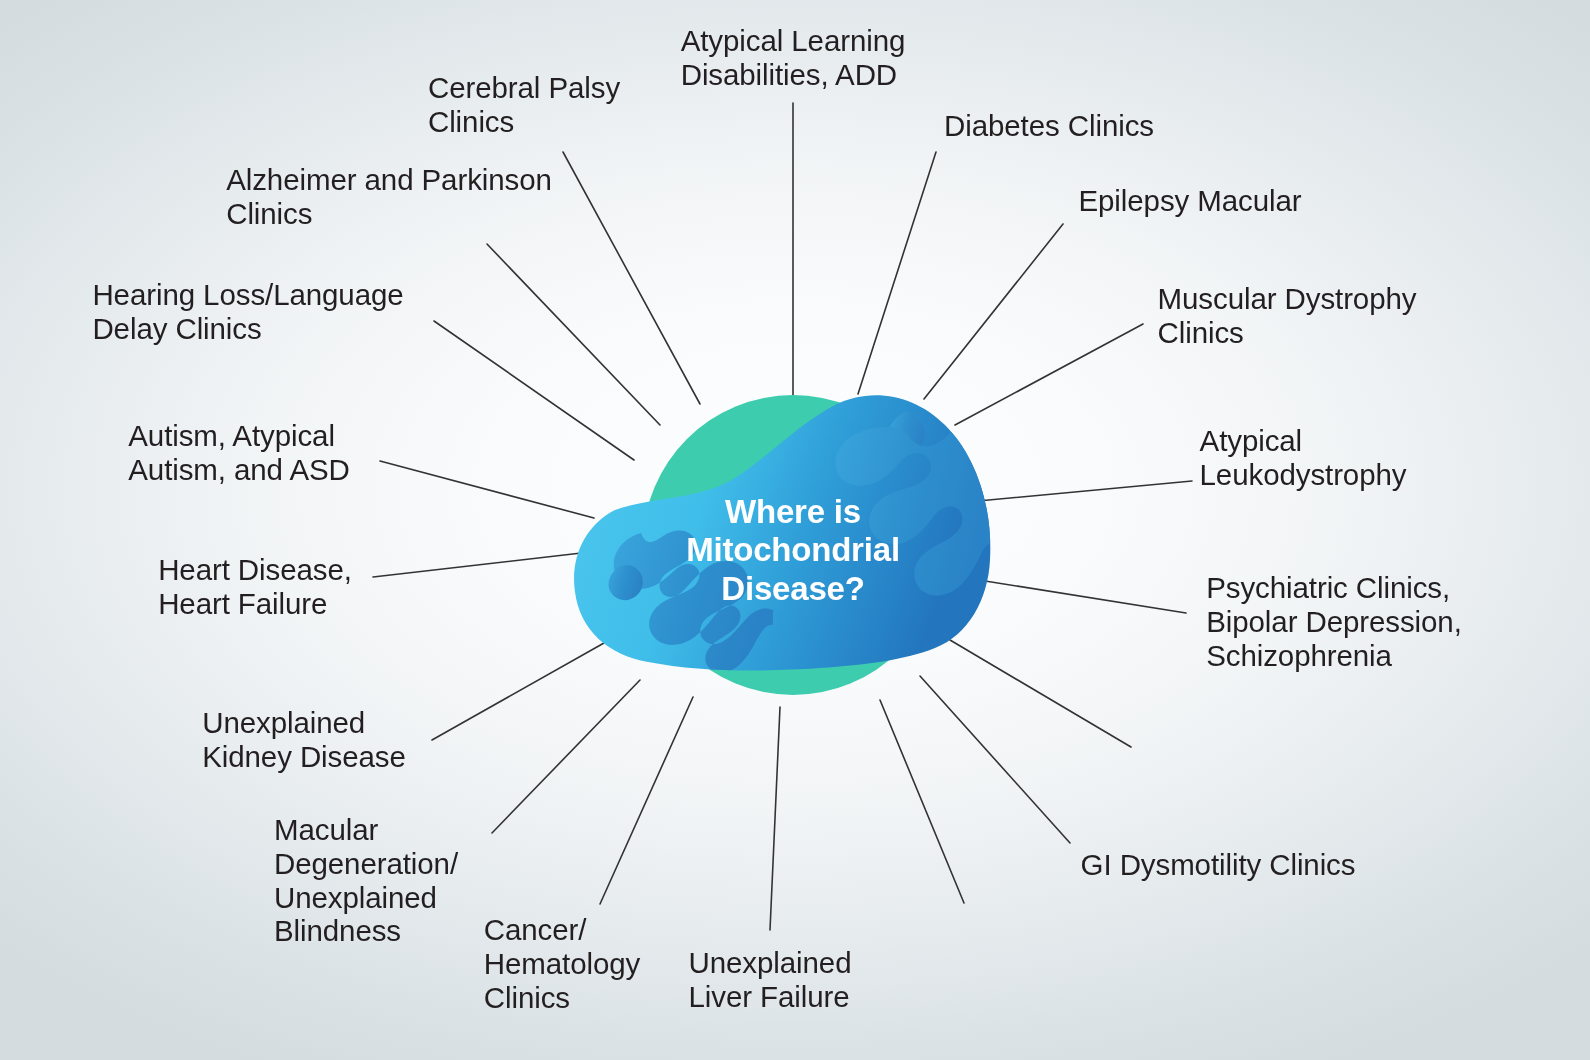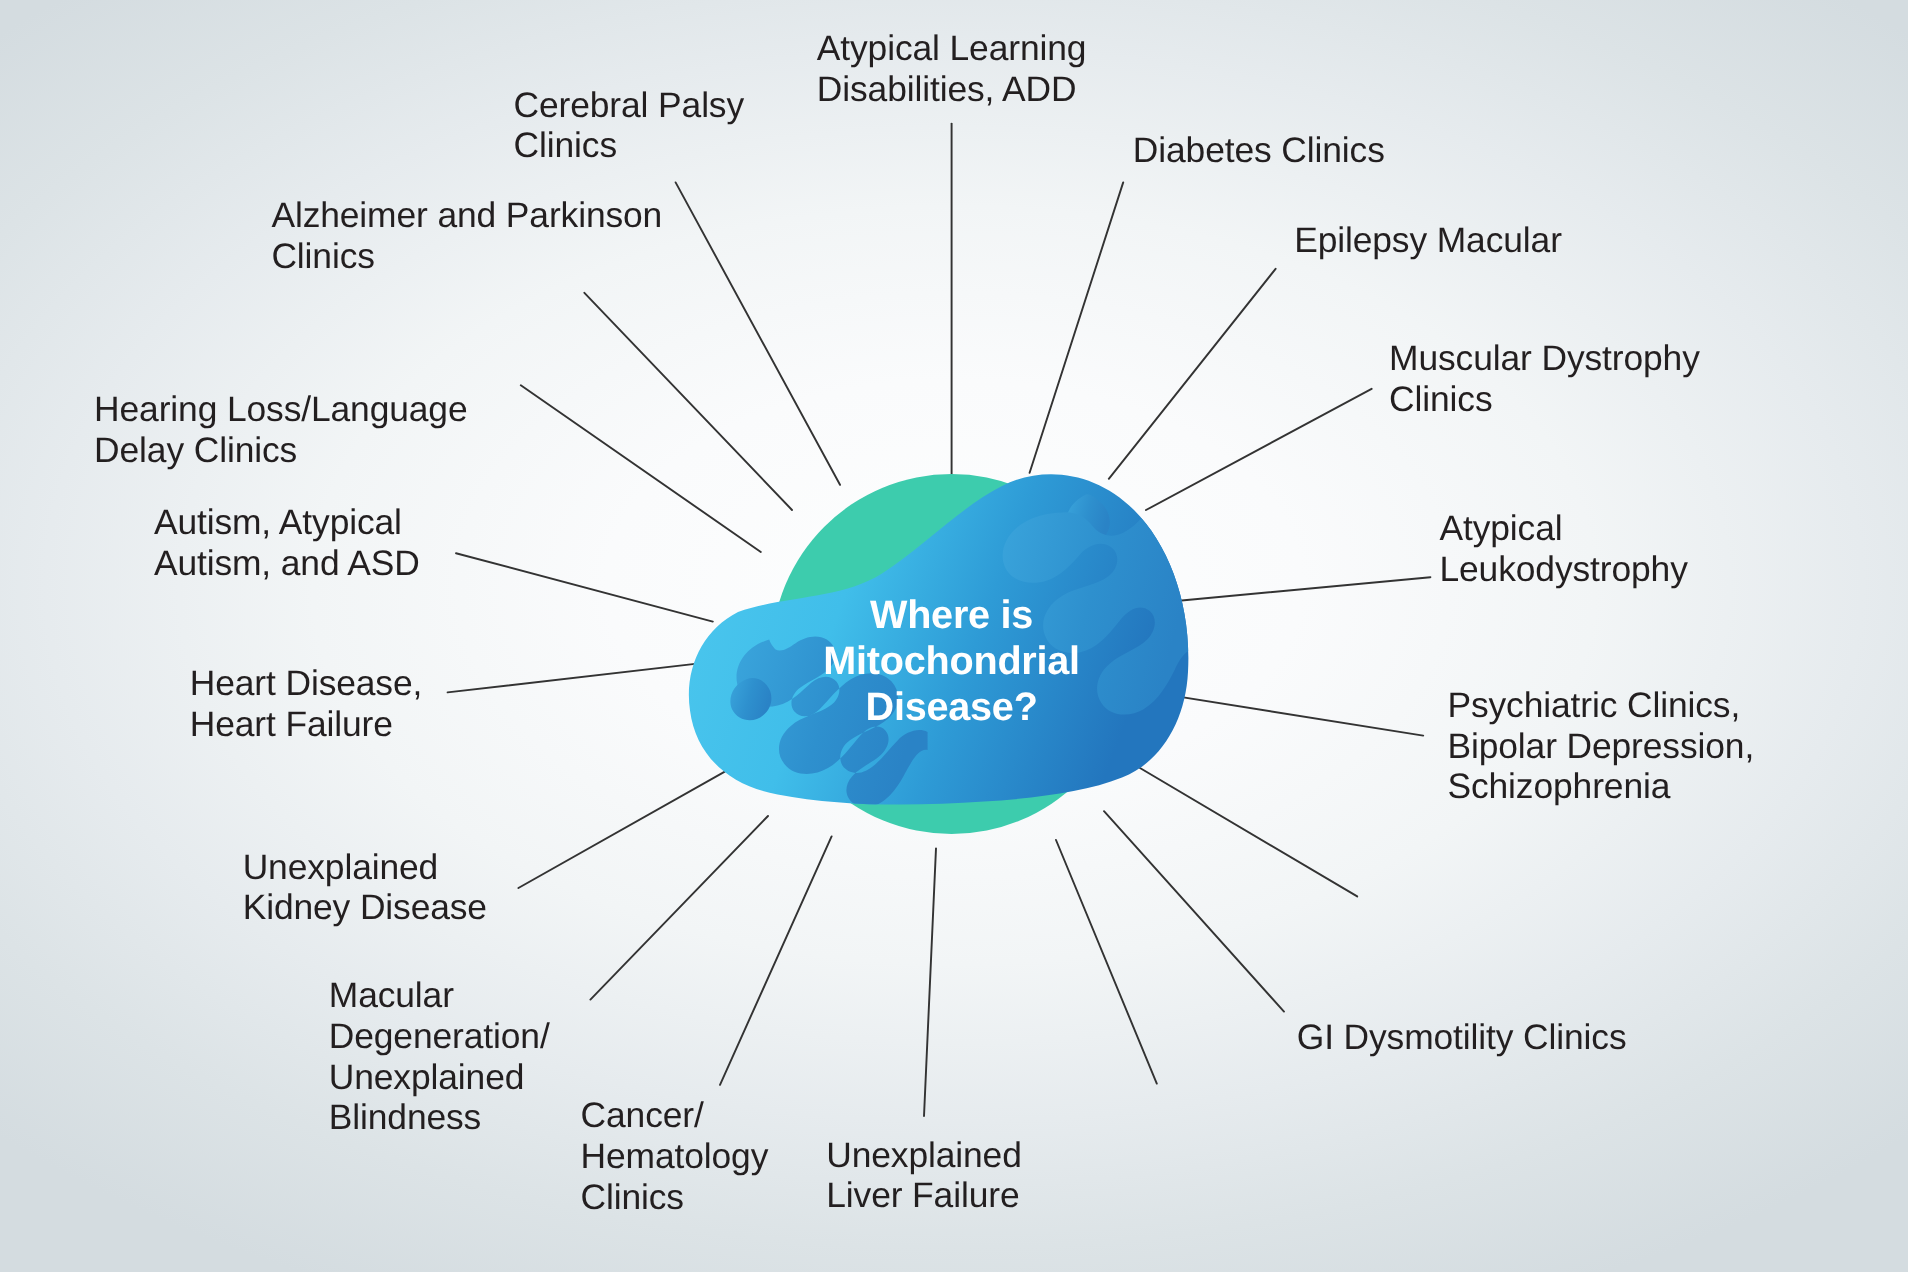--- a/index.html
+++ b/index.html
@@ -205,21 +205,21 @@
   <div id="labels-layer">
     <div class="label lbl-center" style="left:793px; top:58px;">Atypical Learning
 Disabilities, ADD</div>
 
     <div class="label lbl-center" style="left:524px; top:105px;">Cerebral Palsy
 Clinics</div>
 
     <div class="label lbl-center" style="left:357px; top:197px;margin-left:32px;">Alzheimer and Parkinson
 Clinics</div>
 
-    <div class="label lbl-center" style="left:234px; top:312px;margin-top:47px;">Hearing Loss/Language
+    <div class="label lbl-center" style="left:248px; top:312px;">Hearing Loss/Language
 Delay Clinics</div>
 
     <div class="label lbl-center" style="left:239px; top:453px;">Autism, Atypical
 Autism, and ASD</div>
 
     <div class="label lbl-center" style="left:255px; top:587px;">Heart Disease,
 Heart Failure</div>
 
     <div class="label lbl-center" style="left:304px; top:740px;">Unexplained
 Kidney Disease</div>

